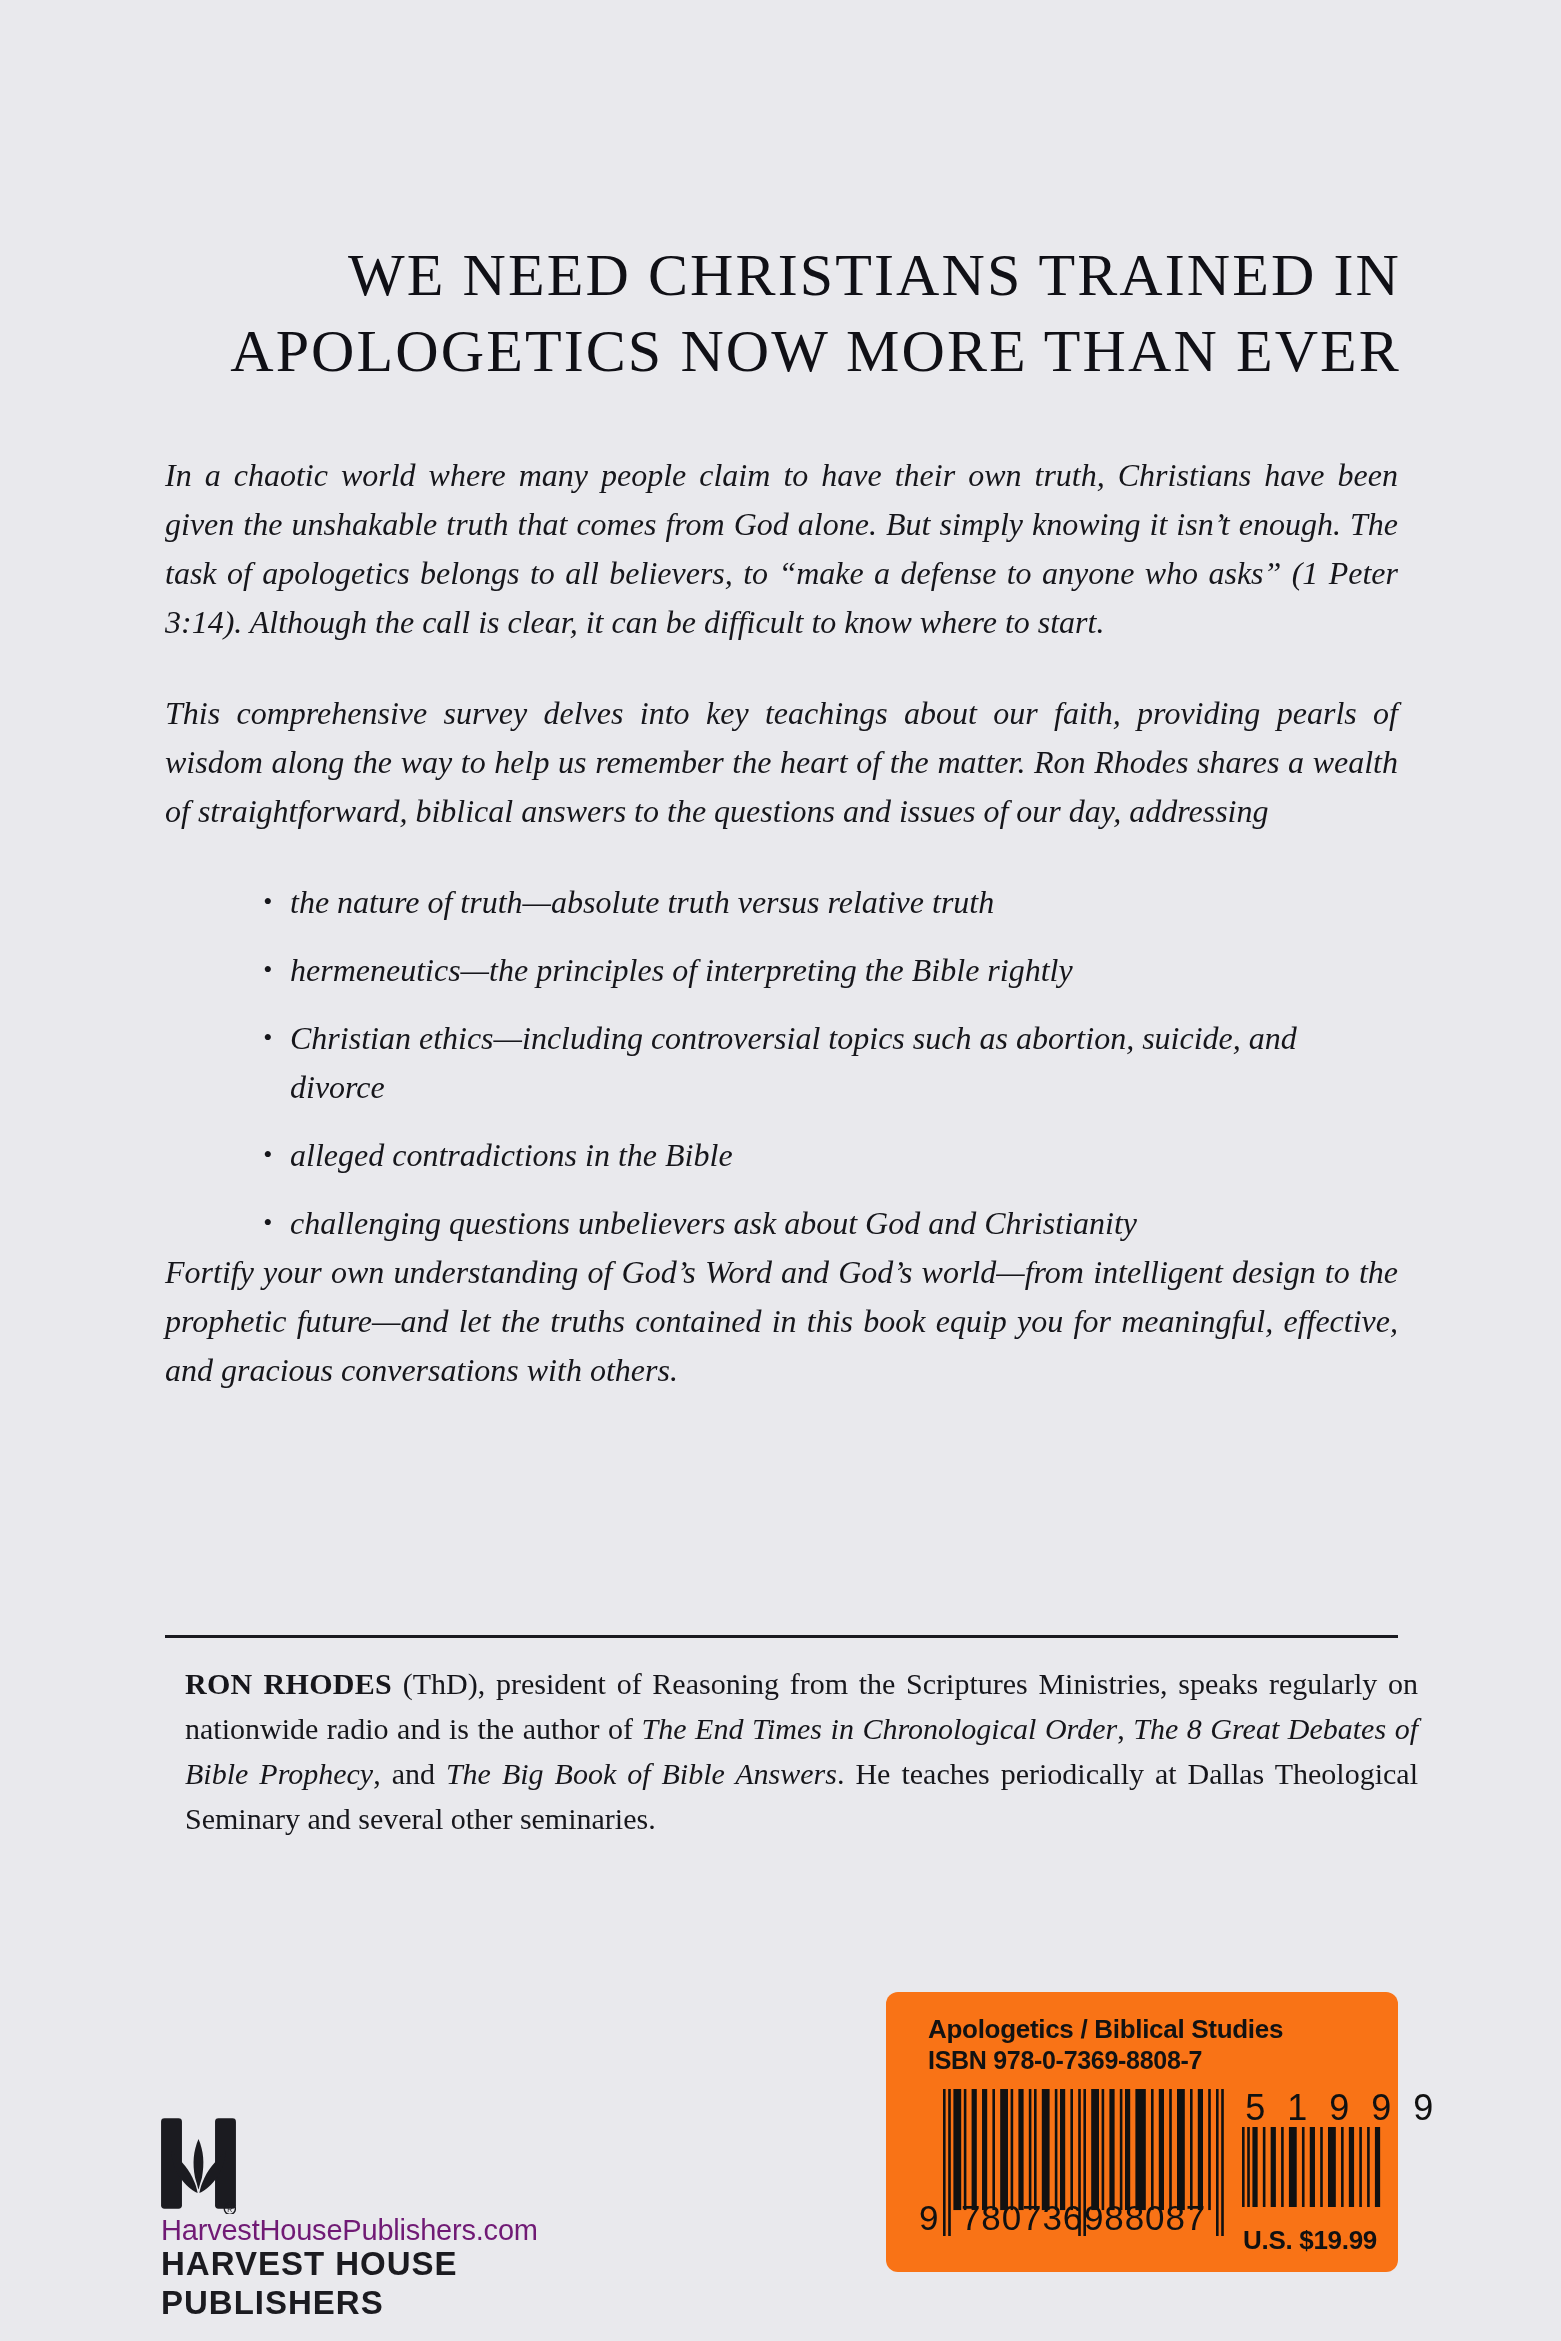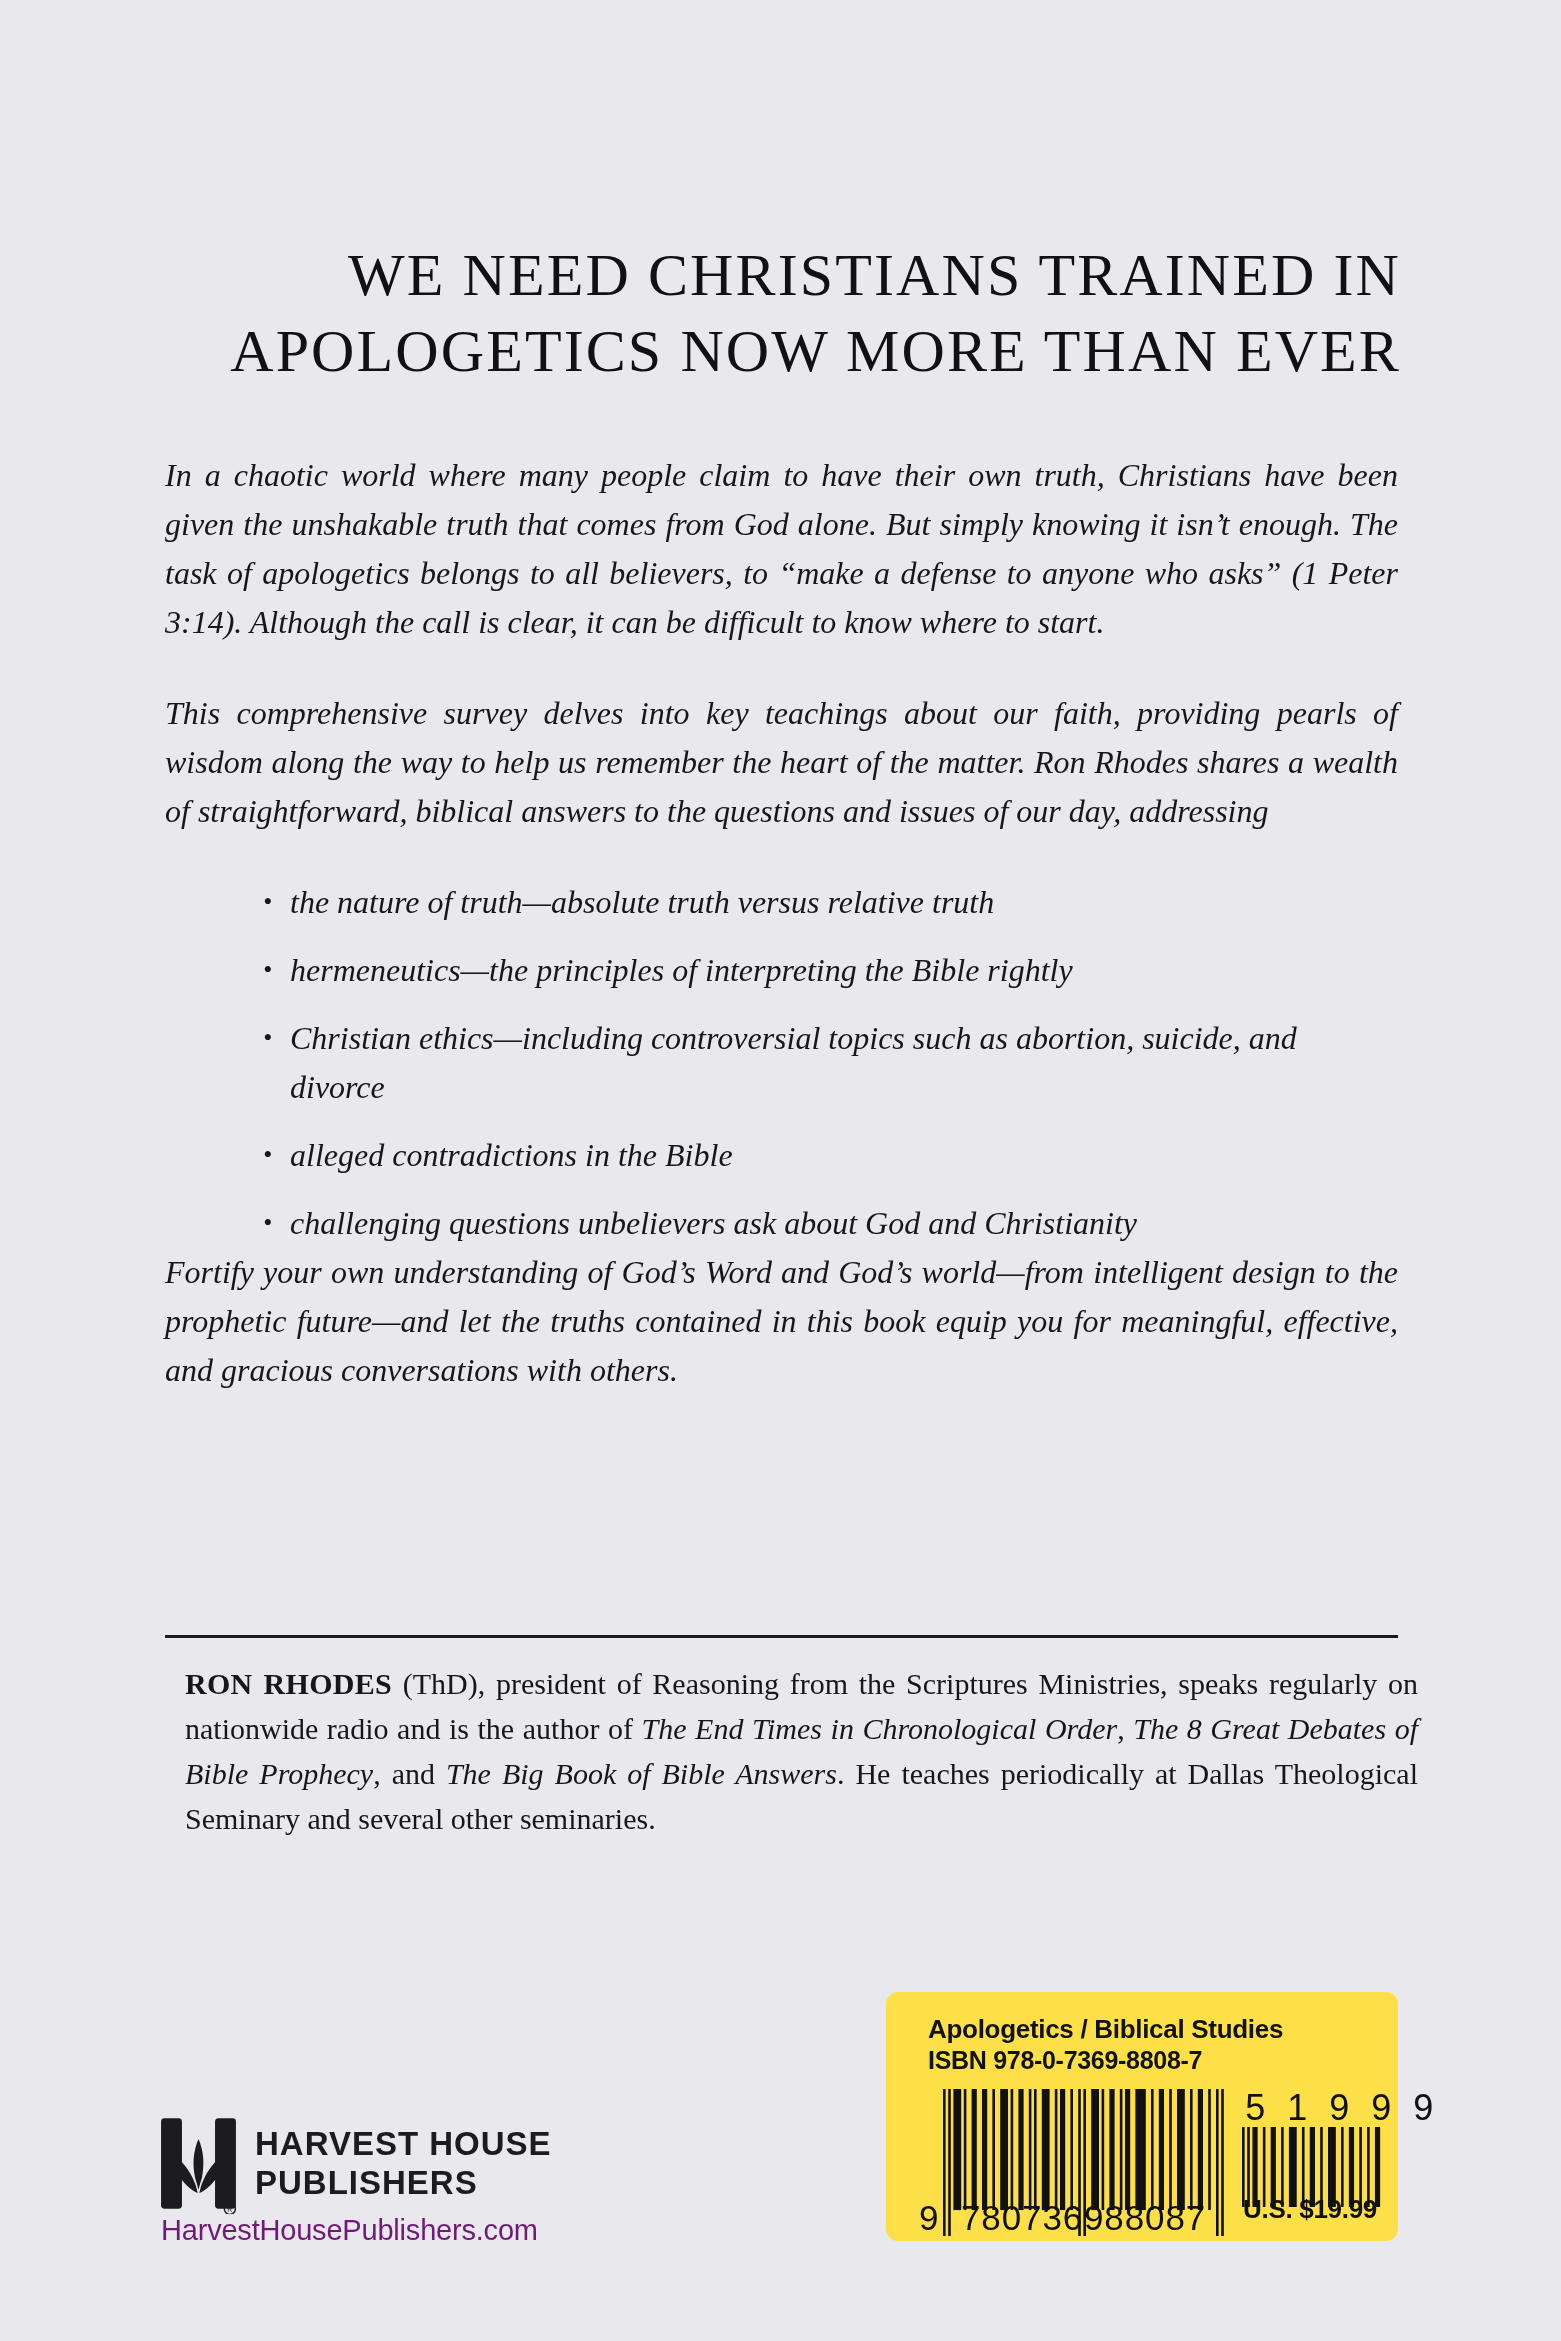--- a/index.html
+++ b/index.html
@@ -121,20 +121,21 @@
   .bio i, .bio em { font-style: italic; }
 
   
   .publisher {
     position: absolute;
     left: 161px;
     top: 2113px;
     display: flex;
     align-items: flex-start;
     gap: 19px;
+    flex-direction: column;
   }
   .logo-mark {
     width: 75px;
     height: 101px;
     flex: 0 0 auto;
     position: relative;
   }
   .logo-mark svg { display: block; }
   .logo-words {
     font-family: "Liberation Sans", sans-serif;
@@ -155,22 +156,22 @@
     letter-spacing: -0.2px;
     color: #701a75;
   }
 
   
   .barcode-box {
     position: absolute;
     left: 886px;
     top: 1992px;
     width: 512px;
-    height: 249px;
-    background: #fde047;
+    height: 280px;
+    background: #f97316;
     border-radius: 12px;
     box-sizing: border-box;
     padding: 17.3px 0 0 0;
   }
   .bc-cat {
     position: absolute;
     left: 42px;
     top: 22.6px;
     font-family: "Liberation Sans", sans-serif;
     font-weight: 700;

